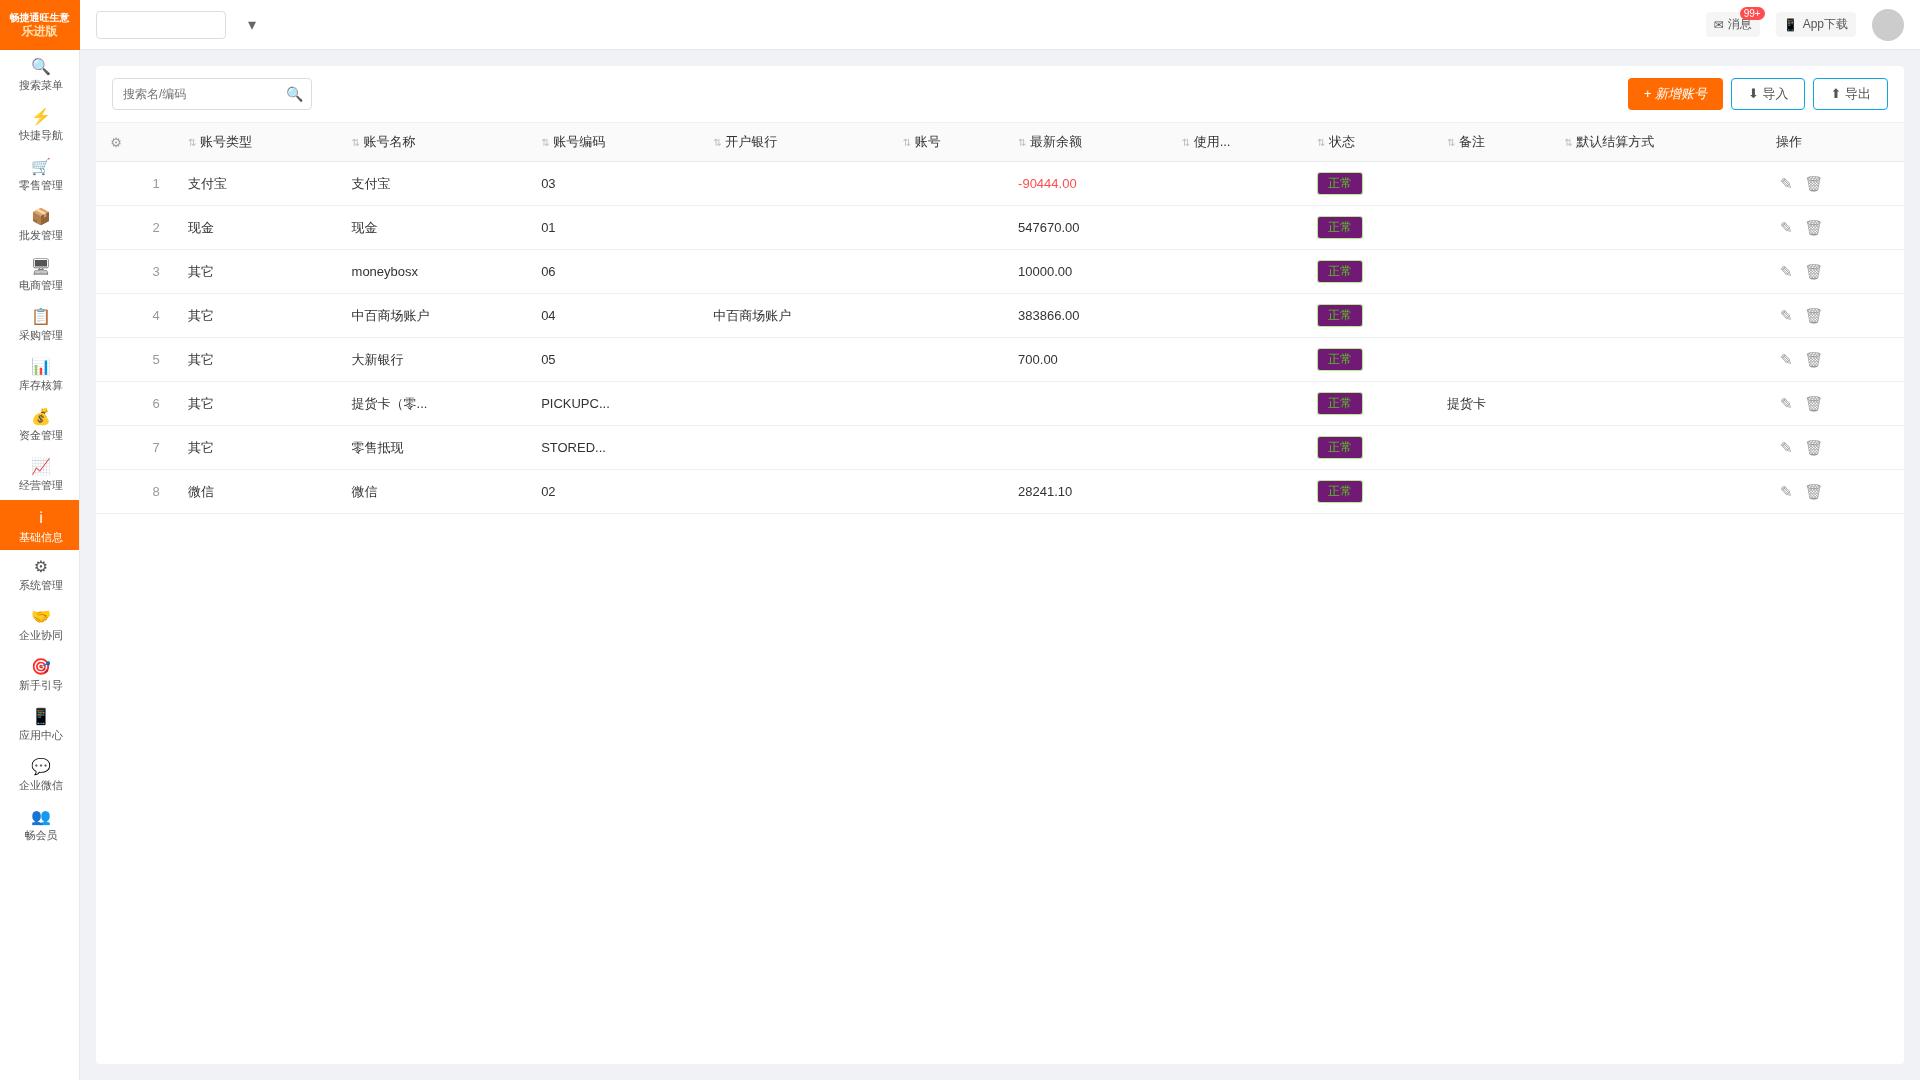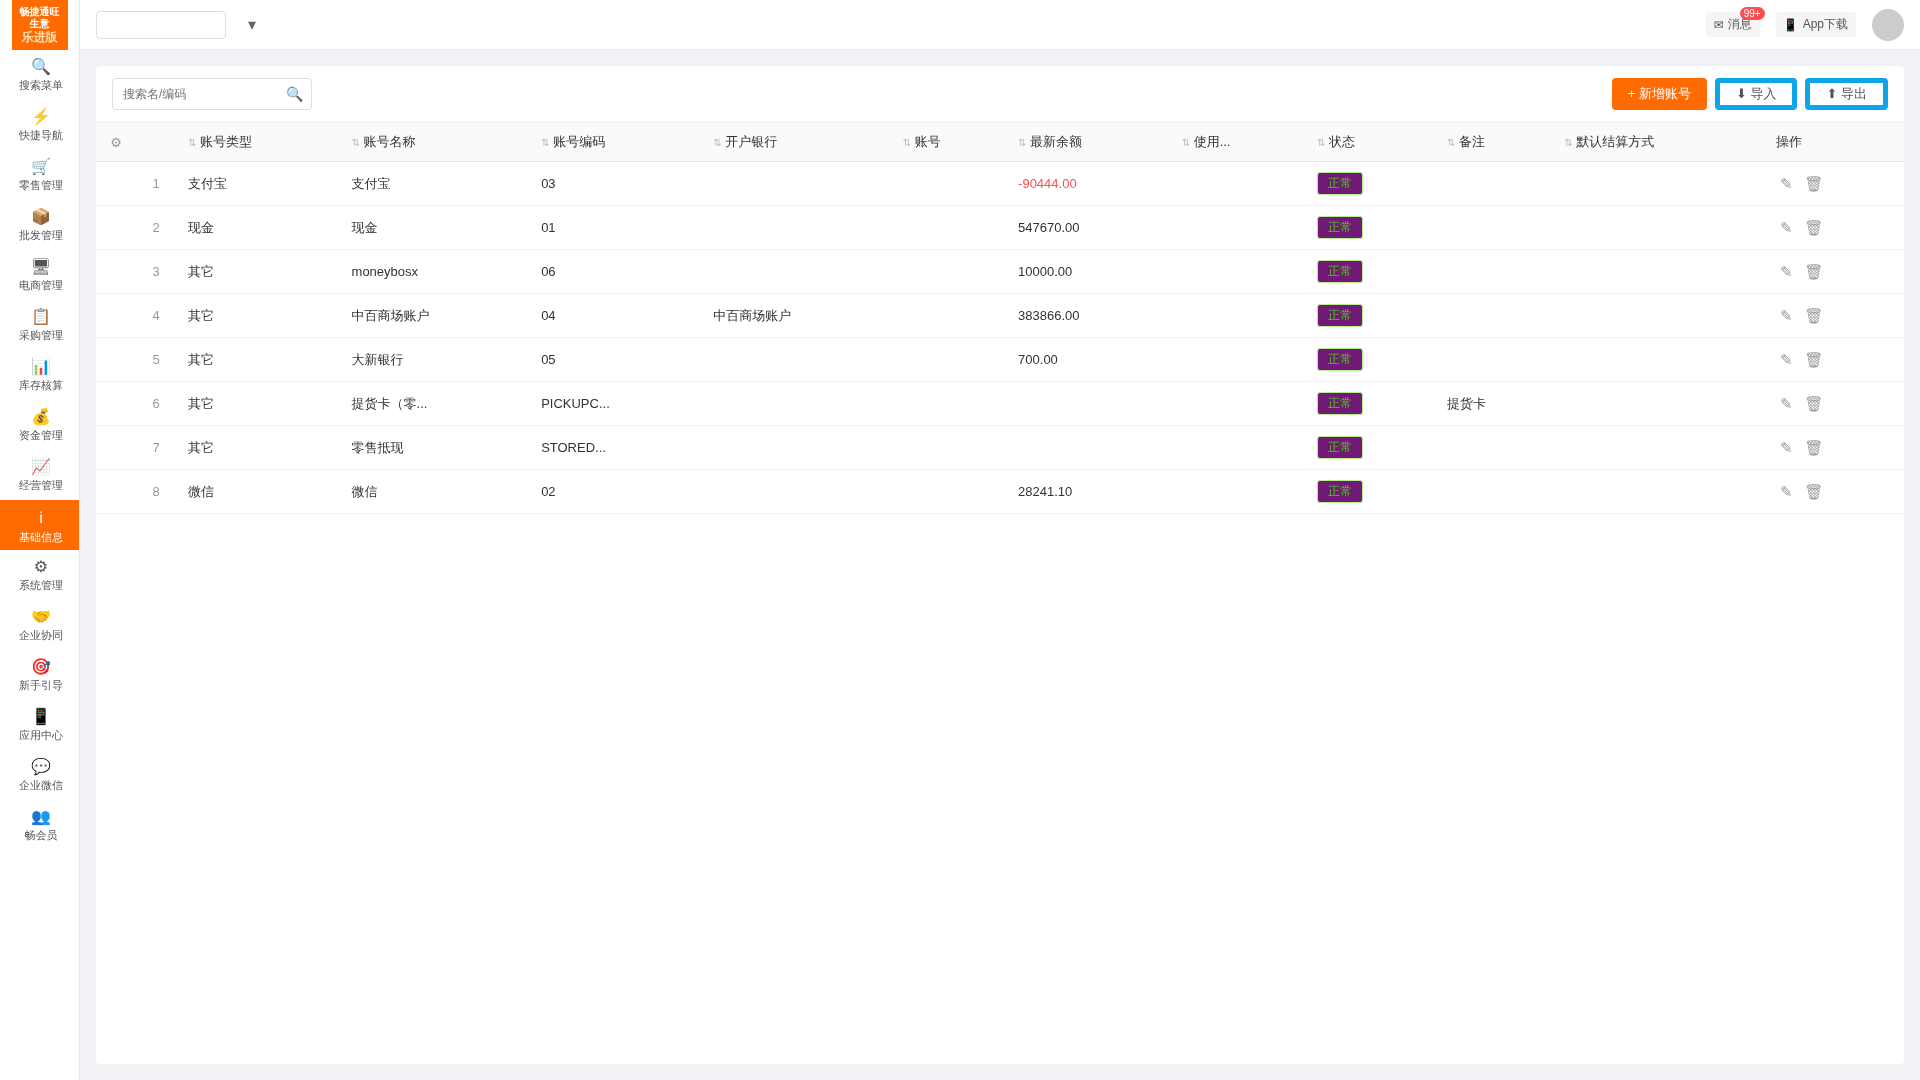--- a/index.html
+++ b/index.html
@@ -10,21 +10,21 @@
       width: 80px;
       background: #fff;
       display: flex;
       flex-direction: column;
       align-items: center;
       border-right: 1px solid #e8e8e8;
       flex-shrink: 0;
       z-index: 10;
     }
     .sidebar-logo {
-      width: 56px;
+      width: 80px;
       height: 50px;
       background: #ff6b00;
       display: flex;
       align-items: center;
       justify-content: center;
       color: #fff;
       font-size: 11px;
       font-weight: bold;
       padding: 5px;
       text-align: center;
@@ -241,27 +241,28 @@
       padding: 0 16px;
       background: #ff6b00;
       color: #fff;
       border: none;
       border-radius: 4px;
       cursor: pointer;
       font-size: 13px;
       display: flex;
       align-items: center;
       gap: 4px;
+      font-style: italic;
     }
     .btn-default {
       height: 32px;
       padding: 0 16px;
       background: #fff;
       color: #555;
-      border: 5px solid #0ea5e9;
+      border: 1px solid #0ea5e9;
       border-radius: 4px;
       cursor: pointer;
       font-size: 13px;
       display: flex;
       align-items: center;
       gap: 4px;
     }
 
     
     .table-wrap { flex: 1; overflow: auto; }

